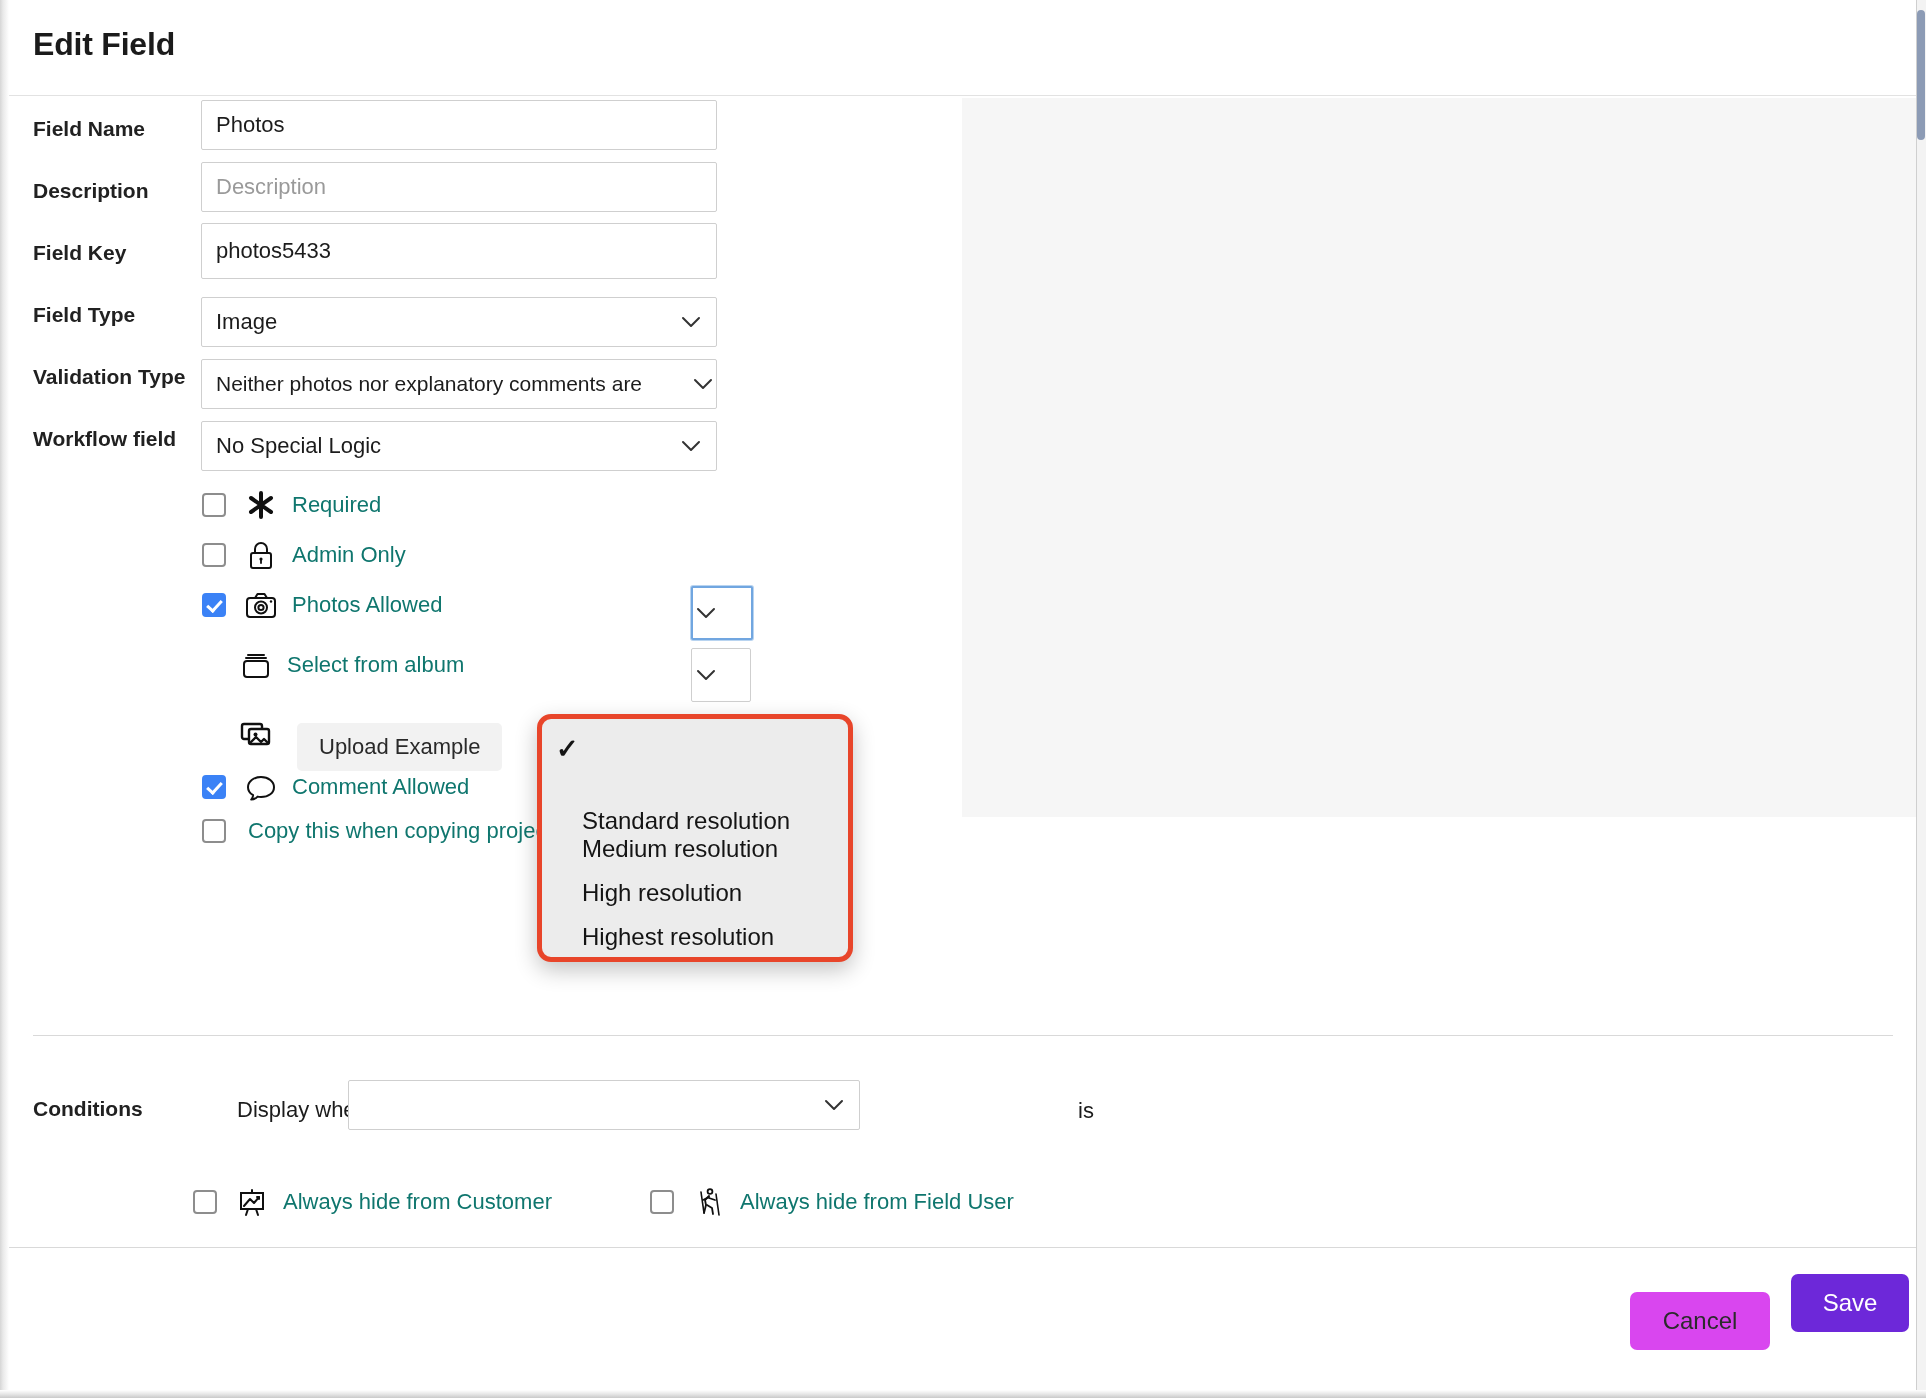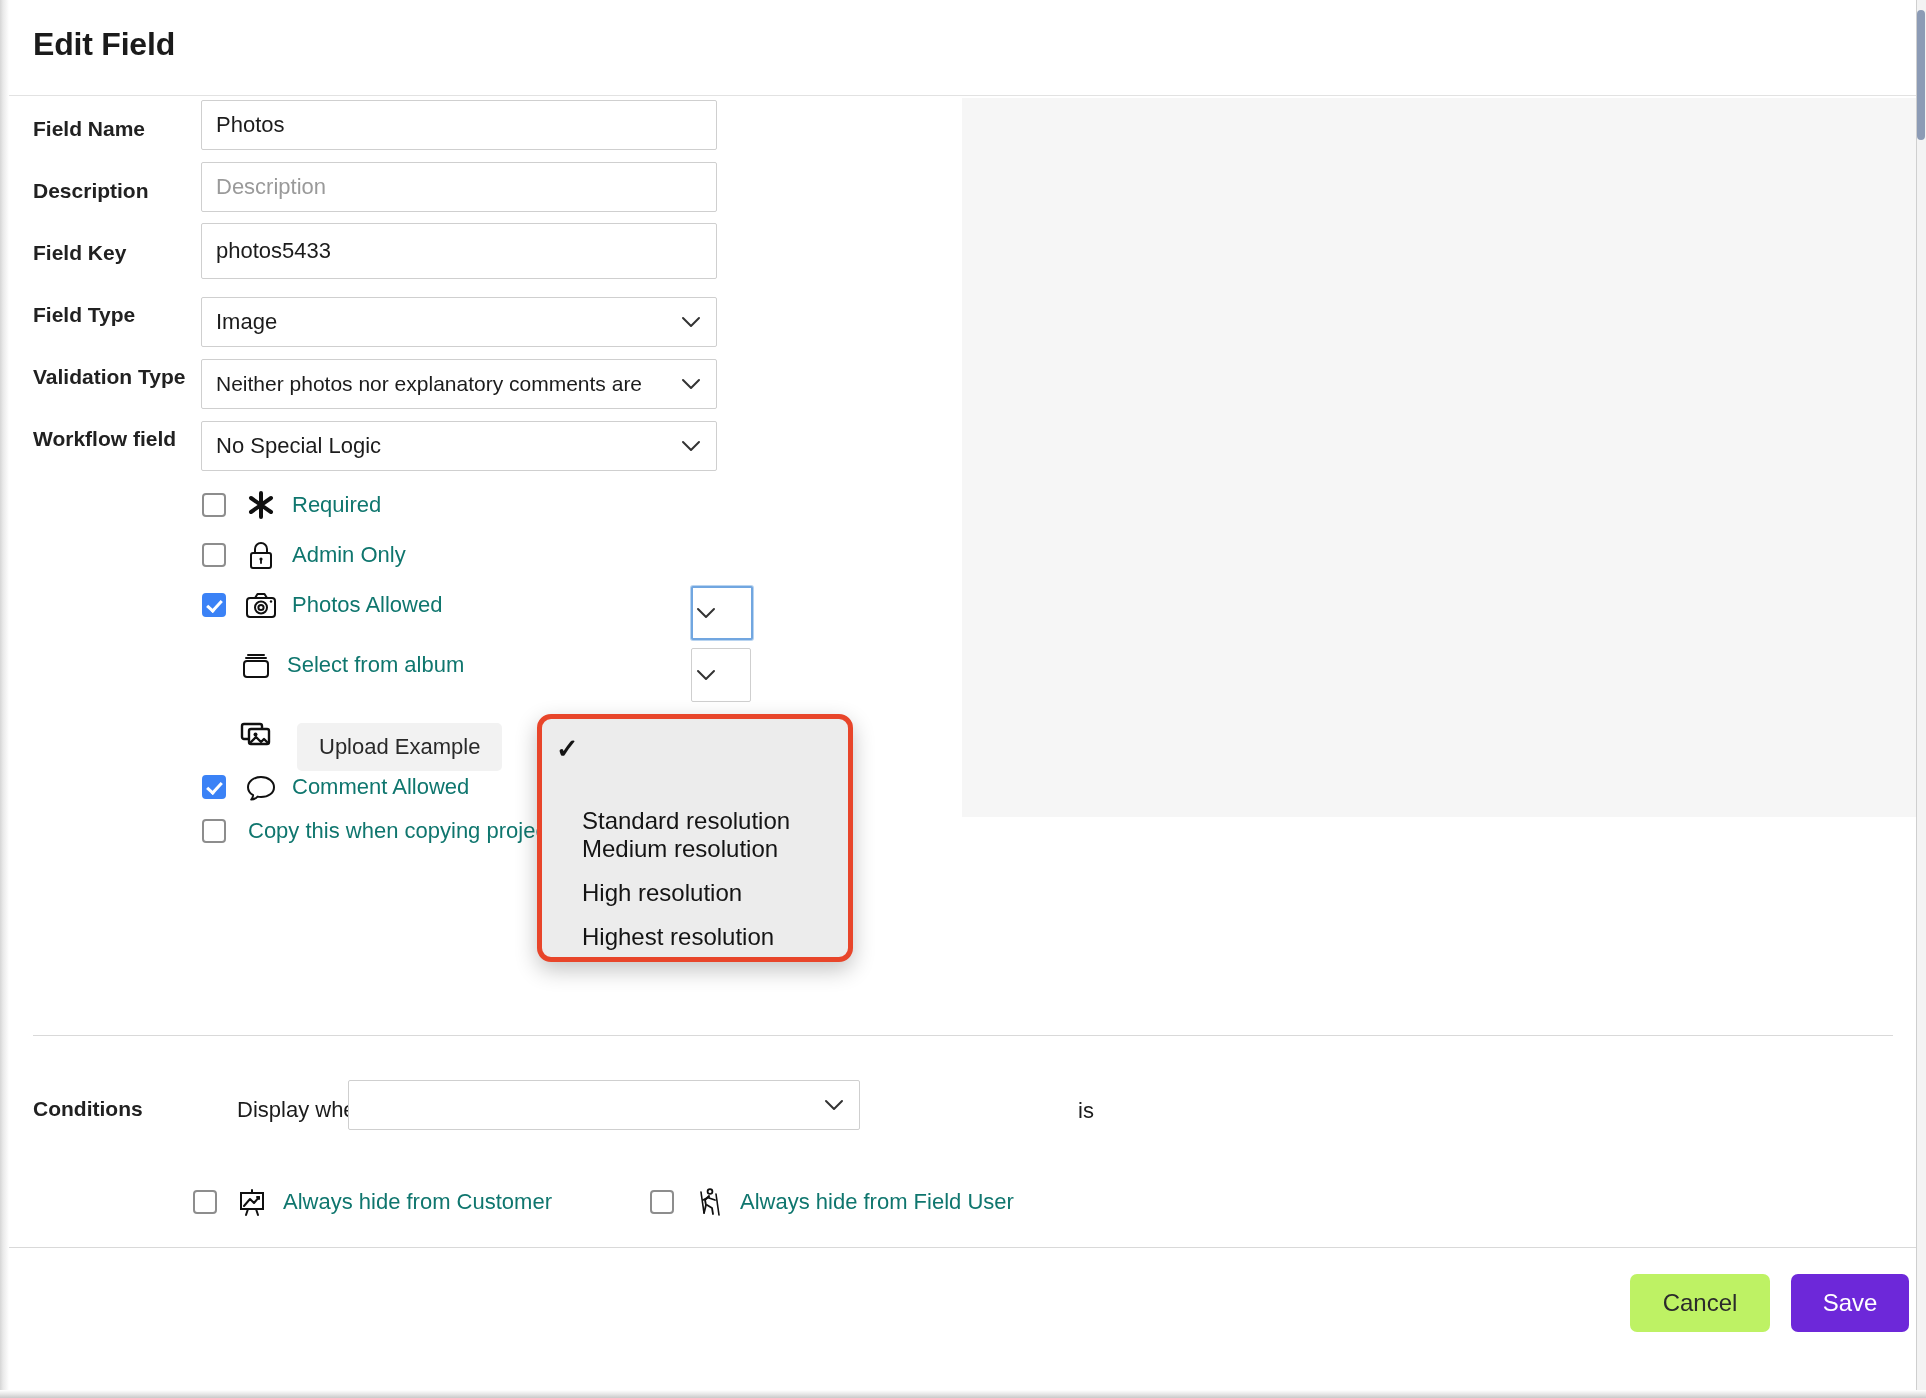--- a/index.html
+++ b/index.html
@@ -178,22 +178,22 @@
   .btn {
     position: absolute;
     font-family: "Liberation Sans", sans-serif;
     font-size: 24px;
     border: none;
     border-radius: 7px;
     cursor: pointer;
     padding: 0;
   }
   .btn-cancel {
-    left: 1621px; top: 26px; width: 140px; height: 58px;
-    background: #bef264; color: #2b2b2b;
+    left: 1621px; top: 44px; width: 140px; height: 58px;
+    background: #d946ef; color: #2b2b2b;
   }
   .btn-save {
     left: 1782px; top: 26px; width: 118px; height: 58px;
     background: #6d28d9; color: #ffffff;
   }
 
   
   .popup {
     position: absolute;
     left: 537px; top: 714px;
@@ -263,21 +263,21 @@
     <div class="selwrap" style="left:192px; top:201px; width:516px; height:50px;">
       <input class="fselect" style="left: 0px; top: 0px; width: 516px; height: 50px;" readonly="" value="Image">
       <span class="chev">
         <svg viewBox="0 0 20 12">
             <path d="M2 2 L10 10 L18 2" stroke="currentColor" stroke-width="2" fill="none" stroke-linecap="round" stroke-linejoin="round"></path>
           </svg>
       </span>
     </div>
 
     <div class="flabel" style="left:24px; top:269px;">Validation Type</div>
-    <div class="selwrap" style="left:192px; top:263px; width:516px; height:50px;">
+    <div class="selwrap" style="left:192px; top:263px; width:516px; height:50px;padding-left:12px;">
       <input class="fselect" style="left: 0px; top: 0px; width: 516px; height: 50px; font-size: 21px;" readonly="" value="Neither photos nor explanatory comments are">
       <span class="chev">
         <svg viewBox="0 0 20 12">
             <path d="M2 2 L10 10 L18 2" stroke="currentColor" stroke-width="2" fill="none" stroke-linecap="round" stroke-linejoin="round"></path>
           </svg>
       </span>
     </div>
 
     <div class="flabel" style="left:24px; top:331px;">Workflow field</div>
     <div class="selwrap" style="left:192px; top:325px; width:516px; height:50px;">

